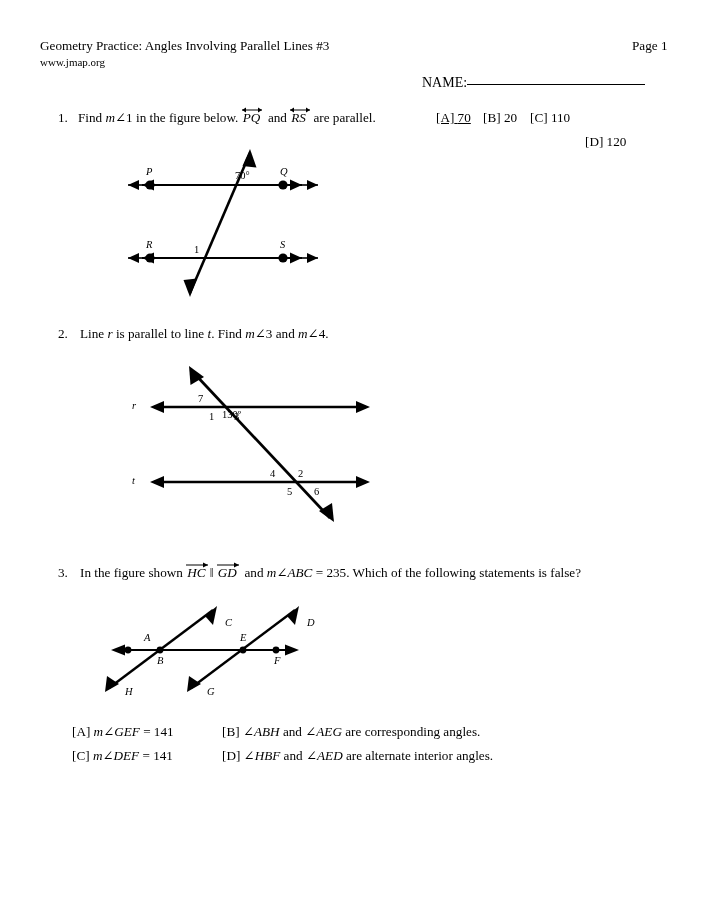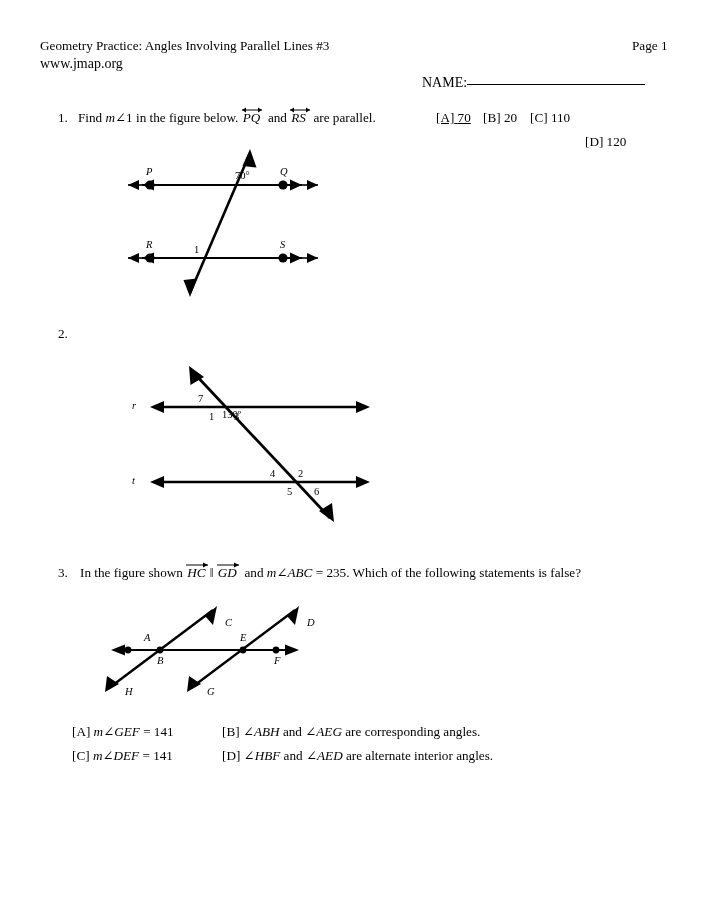--- a/index.html
+++ b/index.html
@@ -29,21 +29,21 @@
   }
   .hdr-page {
     position: absolute;
     left: 632px; top: 38px;
     font-size: 13.2px;
     white-space: nowrap;
   }
   .hdr-site {
     position: absolute;
     left: 40px; top: 56px;
-    font-size: 14px;
+    font-size: 11px;
     white-space: nowrap;
   }
   .name-row {
     position: absolute;
     left: 422px; top: 75px;
     font-size: 14px;
     white-space: nowrap;
   }
   .name-rule {
     display: inline-block;
@@ -186,20 +186,29 @@
     </svg>
     <span class="lbl" style="left:26px; top:32px;">P</span>
     <span class="lbl" style="left:160px; top:32px;">Q</span>
     <span class="lbl" style="left:26px; top:105px;">R</span>
     <span class="lbl" style="left:160px; top:105px;">S</span>
     <span class="lbl-n" style="left:115px; top:36px;">70°</span>
     <span class="lbl-n" style="left:74px; top:110px;">1</span>
   </div>
 
   <div class="q-num" style="left:58px; top:326px;">2.</div>
+  <div class="q-text" style="left:80px; top:326px;">
+    <span>Line</span>
+    <span class="it">r</span>
+    <span>is parallel to line</span>
+    <span class="it">t</span><span>. Find</span>
+    <span class="it">m</span><span class="ang"></span><span>3</span>
+    <span>and</span>
+    <span class="it">m</span><span class="ang"></span><span>4</span><span>.</span>
+  </div>
 
   <div class="fig" style="left:130px; top:355px; width:250px; height:180px;">
     <svg width="250" height="180" viewBox="0 0 250 180">
 
       <line x1="24" y1="52" x2="236" y2="52" stroke="#000" stroke-width="2.4"></line>
       <path d="M20 52 L34 46 L34 58 Z" fill="#000"></path>
       <path d="M240 52 L226 46 L226 58 Z" fill="#000"></path>
 
       <line x1="24" y1="127" x2="236" y2="127" stroke="#000" stroke-width="2.4"></line>
       <path d="M20 127 L34 121 L34 133 Z" fill="#000"></path>

